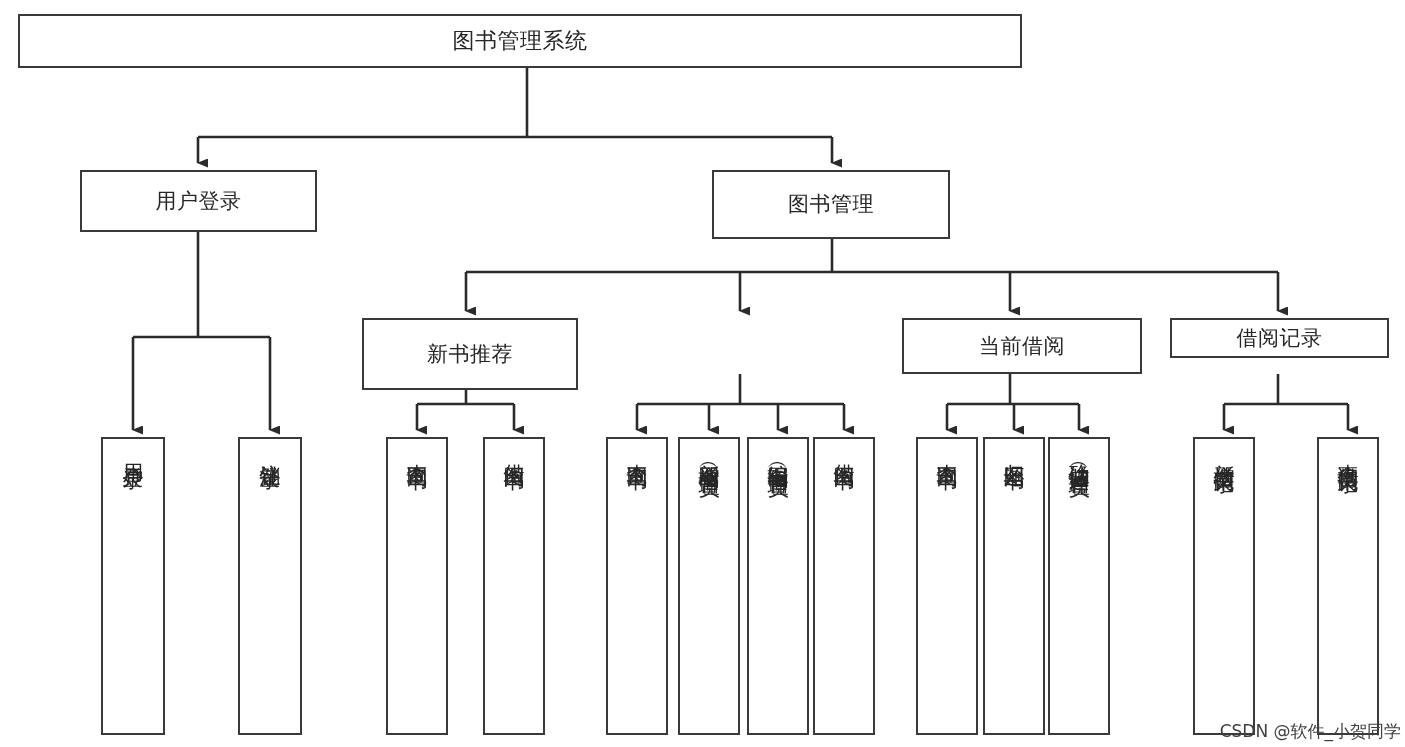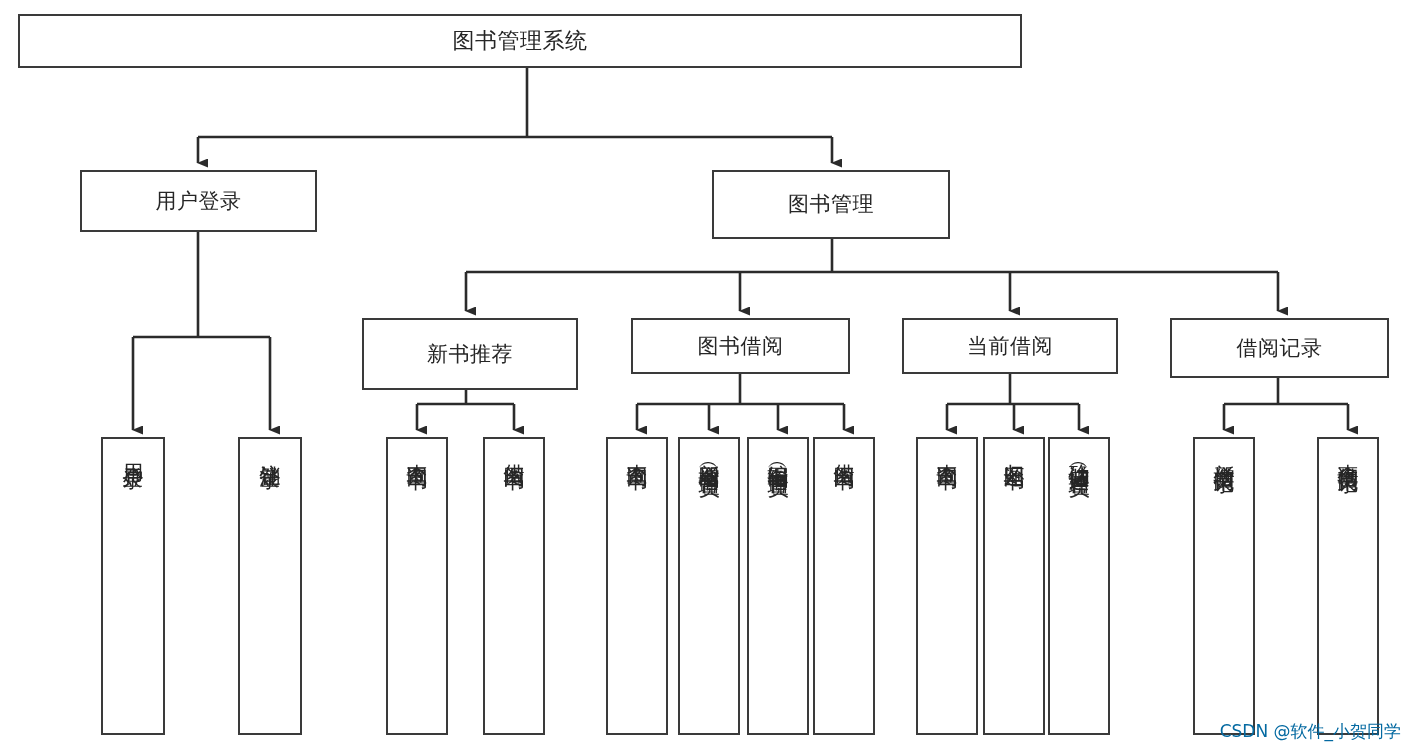--- a/index.html
+++ b/index.html
@@ -61,21 +61,21 @@
     line-height: 1.05;
     letter-spacing: 2px;
     white-space: nowrap;
   }
   
   #watermark {
     position: absolute;
     right: 4px;
     bottom: 4px;
     font-size: 17px;
-    color: #0369a1;
+    color: #404040;
     z-index: 5;
     white-space: nowrap;
     pointer-events: none;
   }
 </style>
 </head>
 <body>
 
 <div id="diagram-root">
 
@@ -136,27 +136,24 @@
   <div class="node h" style="left:80px; top:170px; width:237px; height:62px;">
     <span class="label">用户登录</span>
   </div>
   <div class="node h" style="left:712px; top:170px; width:238px; height:69px;">
     <span class="label">图书管理</span>
   </div>
 
   <div class="node h" style="left:362px; top:318px; width:216px; height:72px;">
     <span class="label">新书推荐</span>
   </div>
-  <div class="node h" style="left:631px; top:318px; width:219px; height:56px;">
-    <span class="label">图书借阅</span>
-  </div>
-  <div class="node h" style="left:902px; top:318px; width:216px; height:56px;">
+  <div class="node h" style="left:902px; top:318px; width:240px; height:56px;">
     <span class="label">当前借阅</span>
   </div>
-  <div class="node h" style="left:1170px; top:318px; width:219px; height:60px;">
+  <div class="node h" style="left:1170px; top:318px; width:219px; height:40px;">
     <span class="label">借阅记录</span>
   </div>
 
   <div class="node v" style="left:101px; top:437px; width:64px; height:298px;">
     <span class="label">用户登录</span>
   </div>
   <div class="node v" style="left:238px; top:437px; width:64px; height:298px;">
     <span class="label">注销登录</span>
   </div>
 

